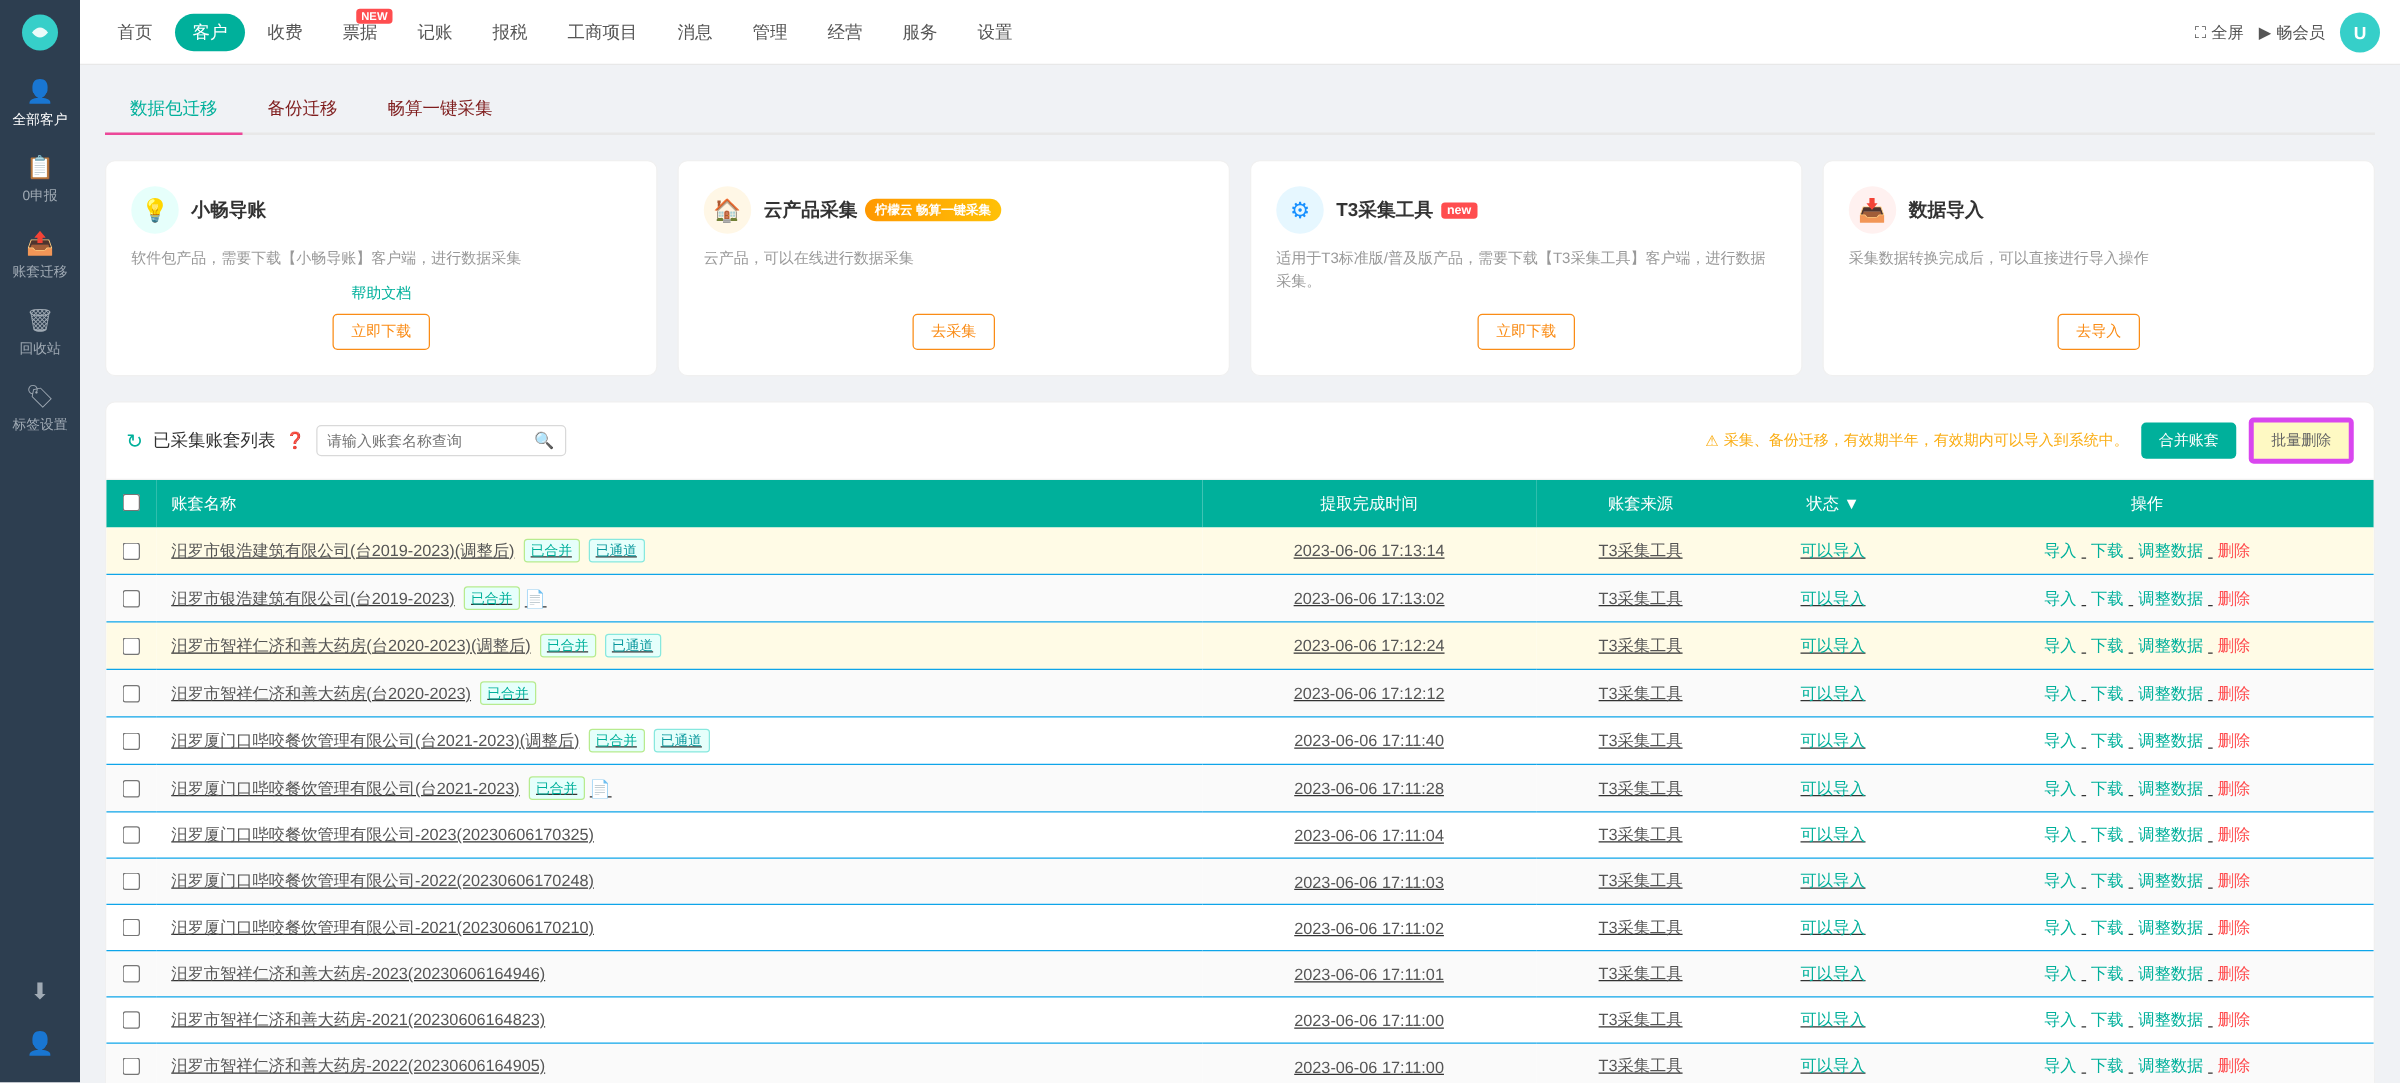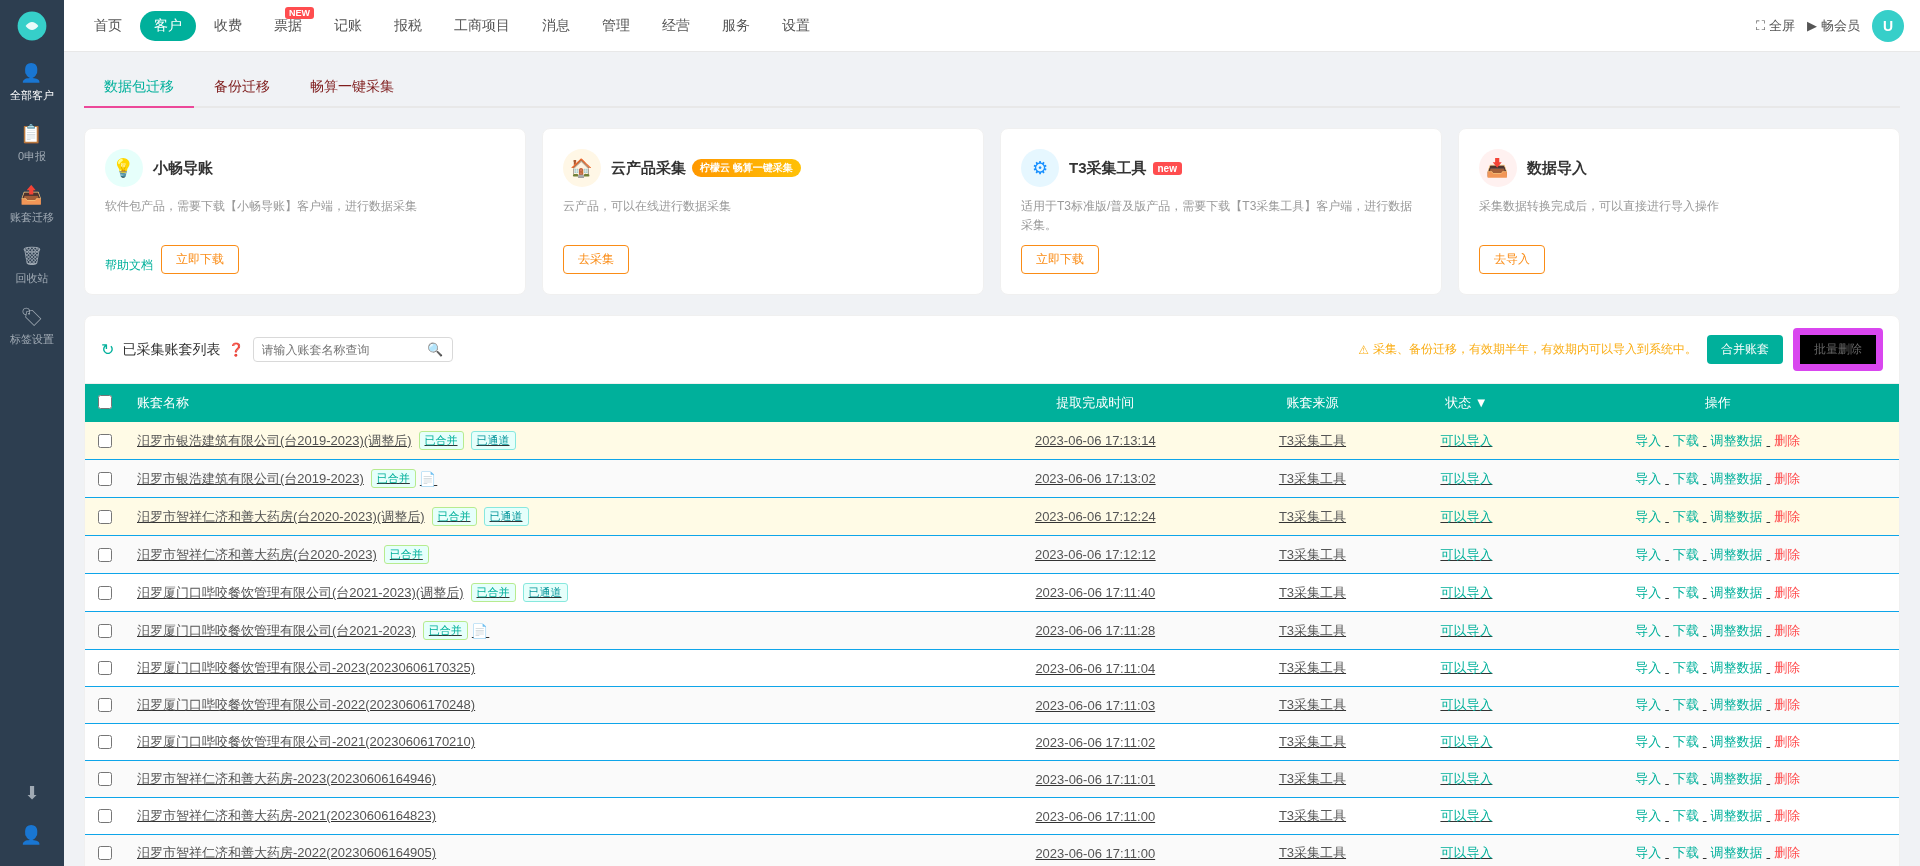--- a/index.html
+++ b/index.html
@@ -196,21 +196,22 @@
     }
     .tool-desc {
       font-size: 12px;
       color: #999;
       line-height: 1.6;
       flex: 1;
     }
     .tool-actions {
       display: flex;
       gap: 8px;
-      align-items: flex-end;
+      align-items: center;
+      flex-direction: column;
     }
     .btn-outline-orange {
       border: 1px solid #fa8c16;
       color: #fa8c16;
       background: #fff;
       padding: 5px 14px;
       border-radius: 4px;
       cursor: pointer;
       font-size: 12px;
     }
@@ -269,23 +270,23 @@
     .btn-teal {
       background: #00b09b;
       color: #fff;
       border: none;
       padding: 6px 14px;
       border-radius: 4px;
       cursor: pointer;
       font-size: 12px;
     }
     .btn-outline-gray {
-      background: #000000;
+      background: #fef9c3;
       color: #666;
-      border: 7px solid #d946ef;
+      border: 4px solid #d946ef;
       padding: 6px 14px;
       border-radius: 4px;
       cursor: pointer;
       font-size: 12px;
     }
 
     
     .data-table {
       width: 100%;
       border-collapse: collapse;

